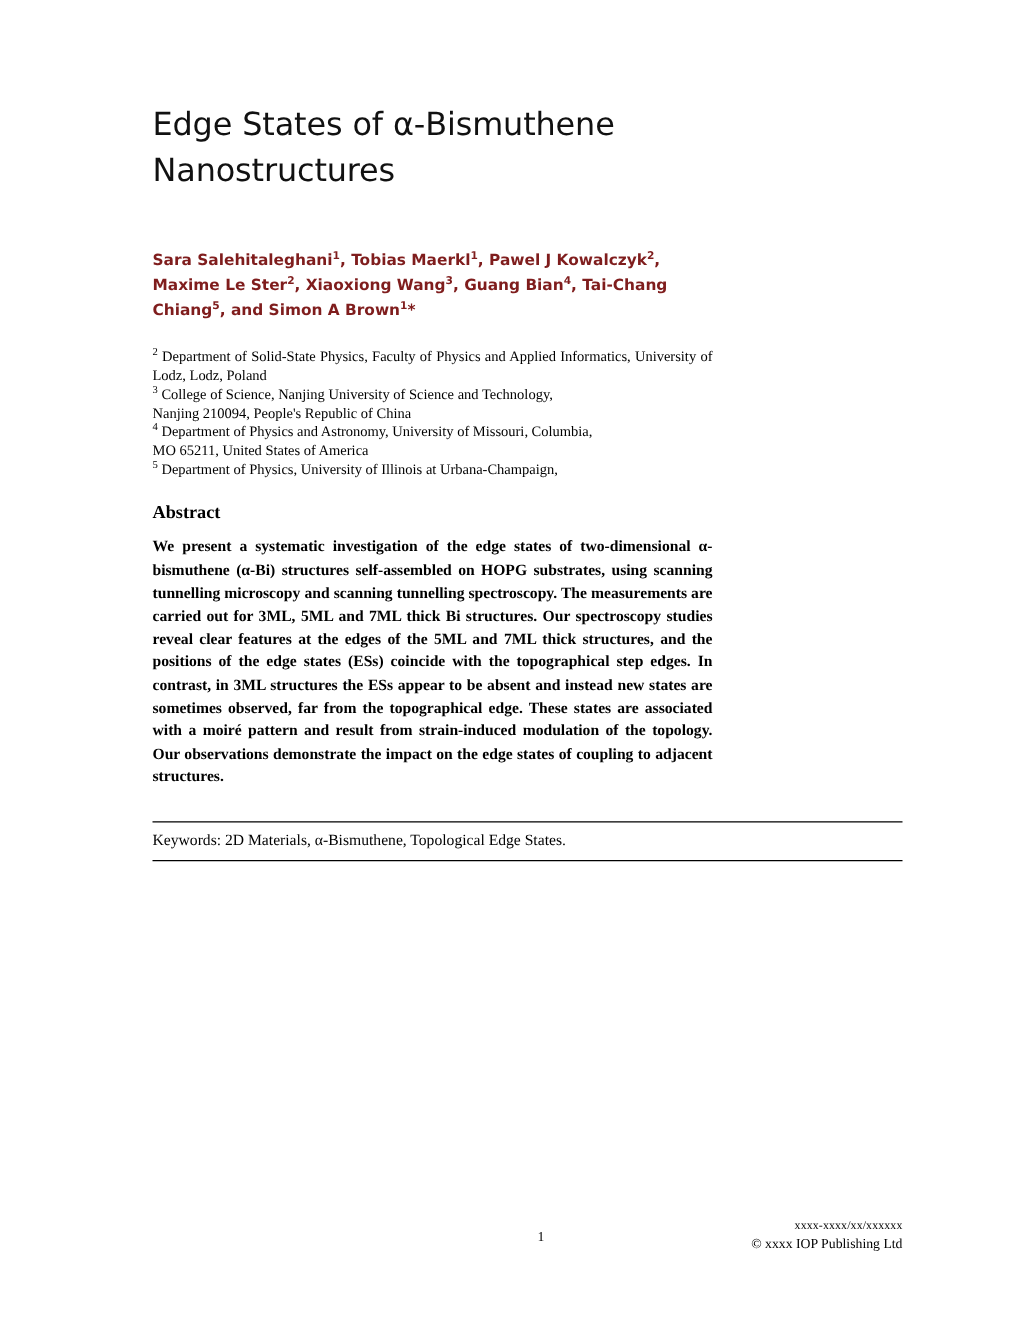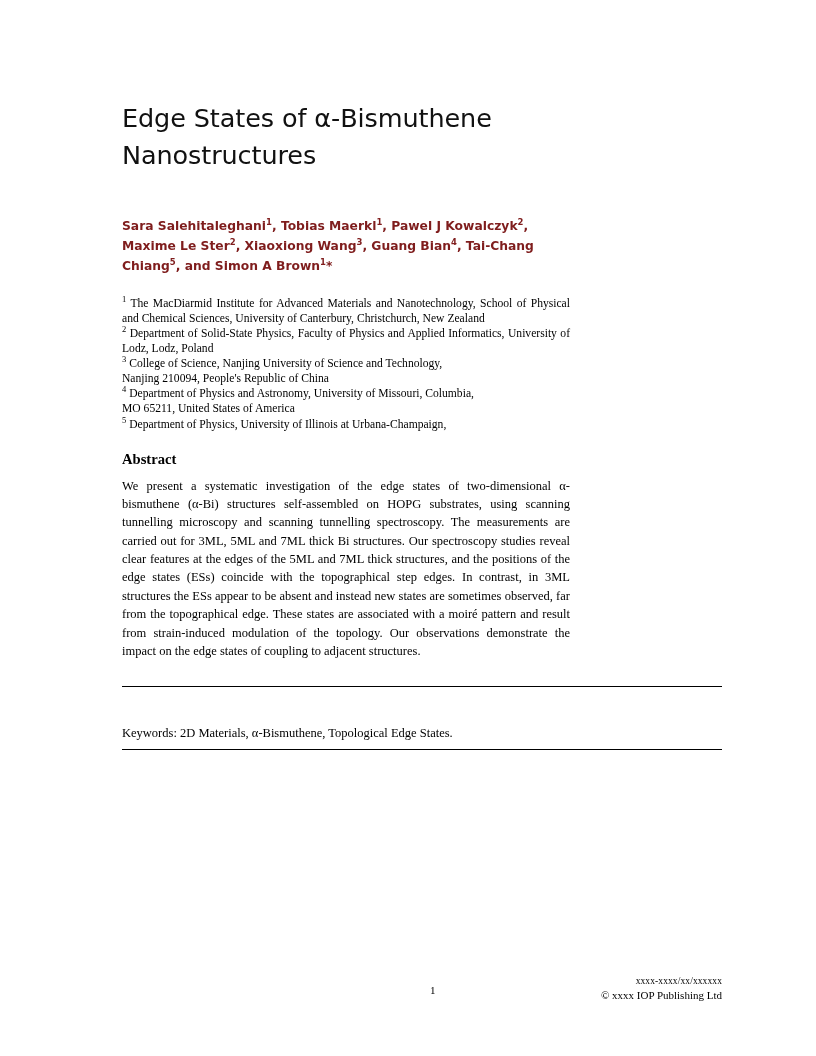--- a/index.html
+++ b/index.html
@@ -17,21 +17,21 @@
   }
   .page {
     position: absolute;
     left: 0; top: 0;
     width: 816px;
     height: 1056px;
   }
   .content {
     position: absolute;
     left: 122px;
-    top: 100px;
+    top: 82px;
     width: 600px;
   }
   .title {
     font-family: "DejaVu Sans", sans-serif;
     font-size: 25.5px;
     line-height: 1.45;
     font-weight: 400;
     letter-spacing: -0.1px;
     color: #111;
     margin: 0 0 0 0;
@@ -82,35 +82,35 @@
     margin-top: 19px;
     margin-bottom: 0;
   }
   .abstract-body {
     margin-top: 9px;
     font-family: "Liberation Serif", serif;
     font-size: 12.5px;
     line-height: 1.47;
     text-align: justify;
     width: 448px;
+    font-weight: bold;
   }
   .rule {
     width: 600px;
     border: 0;
     border-top: 1px solid #000;
     margin: 0;
   }
   .kw-block {
     margin-top: 26px;
   }
   .keywords {
     font-family: "Liberation Serif", serif;
     font-size: 12.5px;
     padding: 7px 0 8px 0;
-    margin-top: 32px;
   }
   .footer {
     position: absolute;
     left: 122px;
     top: 975px;
     width: 600px;
     font-family: "Liberation Serif", serif;
     font-size: 10.5px;
   }
   .footer .pageno {
@@ -134,21 +134,20 @@
 
 <div class="page">
 
   <div class="content">
 
     <h1 class="title">Edge States of α-Bismuthene Nanostructures</h1>
 
     <div class="authors">Sara Salehitaleghani<sup>1</sup>, Tobias Maerkl<sup>1</sup>, Pawel J Kowalczyk<sup>2</sup>, Maxime Le Ster<sup>2</sup>, Xiaoxiong Wang<sup>3</sup>, Guang Bian<sup>4</sup>, Tai-Chang Chiang<sup>5</sup>, and Simon A Brown<sup>1</sup>*</div>
 
     <div class="affils">
-      <div class="affil"><sup>1</sup> The MacDiarmid Institute for Advanced Materials and Nanotechnology, School of Physical and Chemical Sciences, University of Canterbury, Christchurch, New Zealand</div>
       <div class="affil"><sup>2</sup> Department of Solid-State Physics, Faculty of Physics and Applied Informatics, University of Lodz, Lodz, Poland</div>
       <div class="affil nojust"><sup>3</sup> College of Science, Nanjing University of Science and Technology,</div>
       <div class="affil nojust">Nanjing 210094, People's Republic of China</div>
       <div class="affil nojust"><sup>4</sup> Department of Physics and Astronomy, University of Missouri, Columbia,</div>
       <div class="affil nojust">MO 65211, United States of America</div>
       <div class="affil nojust"><sup>5</sup> Department of Physics, University of Illinois at Urbana-Champaign,</div>
     </div>
 
 
     <div class="abstract-head">Abstract</div>

